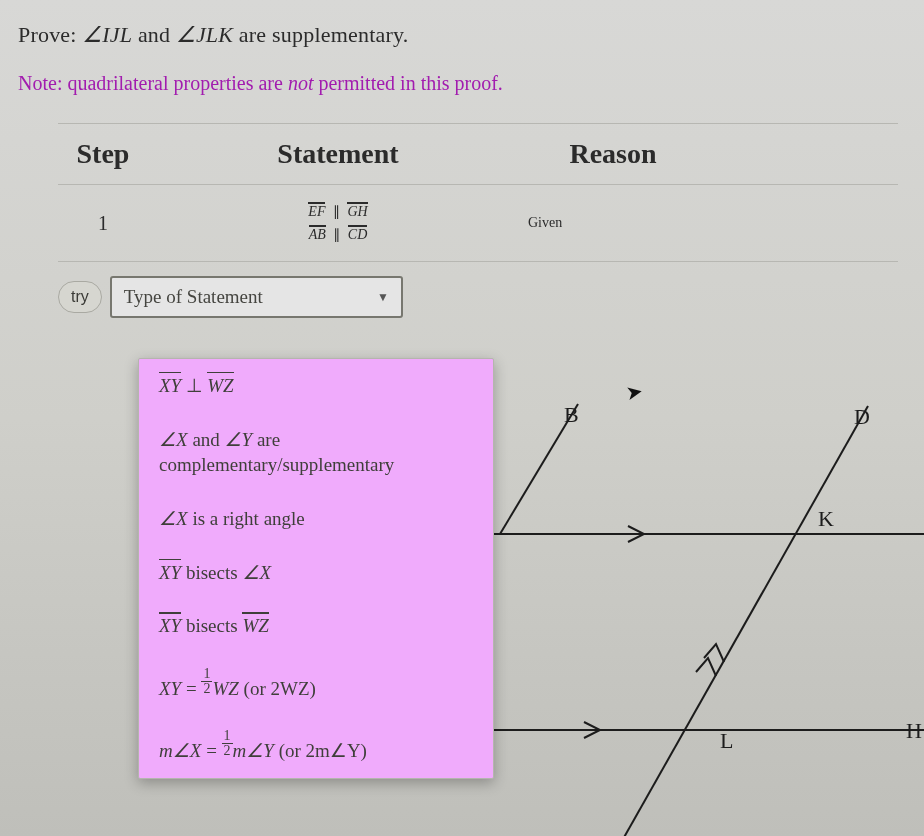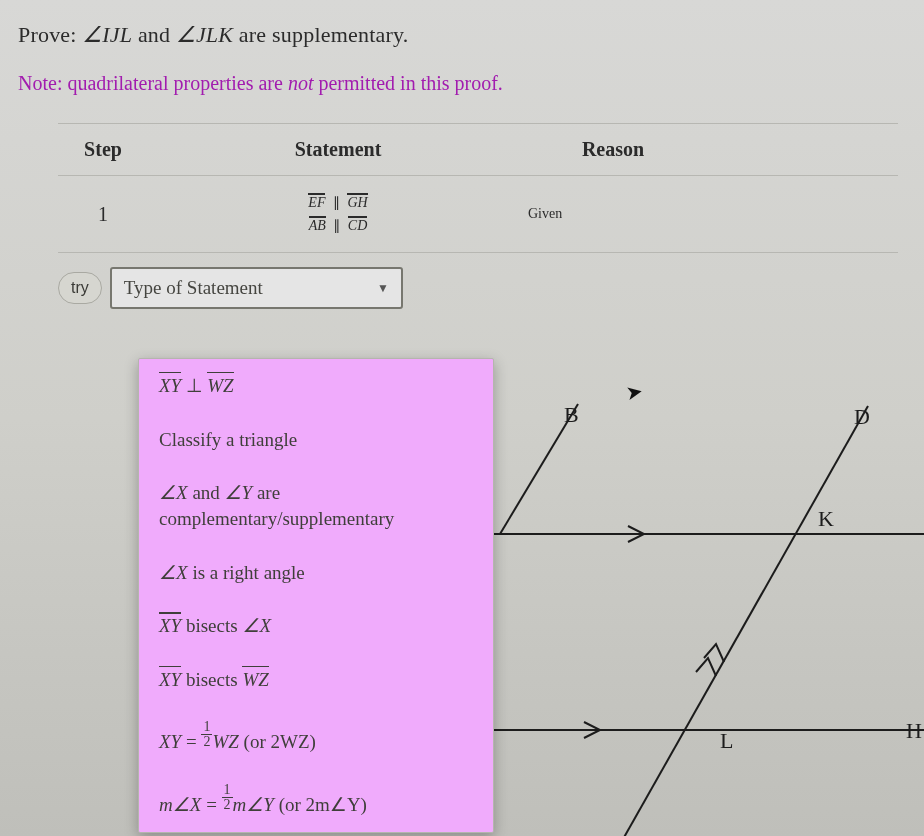--- a/index.html
+++ b/index.html
@@ -23,21 +23,21 @@
     margin-bottom: 28px;
     font-family: Georgia, serif;
   }
   .note .not { font-style: italic; }
   .proof-table {
     margin-left: 40px;
     width: 840px;
   }
   .row { display: flex; align-items: stretch; }
   .header-row { border-top: 1px solid #b7b7b2; border-bottom: 1px solid #b7b7b2; }
-  .header-row .cell { padding: 14px 0; font-weight: 700; font-size: 20px; }
+  .header-row .cell { padding: 14px 0; font-weight: 700; font-size: 28px; }
   .step-col { flex: 0 0 90px; text-align: center; }
   .stmt-col { flex: 0 0 380px; text-align: center; }
   .reason-col { flex: 0 0 170px; text-align: center; padding-left: 6px; }
   .step1-row { border-bottom: 1px solid #b7b7b2; }
   .step1-row .cell { padding: 18px 0; font-size: 20px; display:flex; align-items:center; justify-content:center; }
   .step1-row .reason-col { justify-content:flex-start; font-size:14px; }
   .stmt-lines { display:flex; flex-direction:column; gap:6px; font-size:14px; font-style: italic; white-space: nowrap; }
   .seg { position: relative; display:inline-block; font-style: italic; }
   .seg::before { content:""; position:absolute; left:0; right:0; top:-2px; height:1.5px; background:#2b2b2b; }
   .par { font-style: normal; padding: 0 4px; }
@@ -137,21 +137,20 @@
       <span>Type of Statement</span>
       <span class="chev">▼</span>
     </div>
   </div>
 </div>
 
 <div class="dropdown">
   <div class="opt">
     <span class="mini-seg">XY</span><span> ⊥ </span><span class="mini-seg">WZ</span>
   </div>
-  <div class="opt">Classify a triangle</div>
   <div class="opt">
     <span style="font-style:italic">∠X</span><span> and </span><span style="font-style:italic">∠Y</span><span> are complementary/supplementary</span>
   </div>
   <div class="opt">
     <span style="font-style:italic">∠X</span><span> is a right angle</span>
   </div>
   <div class="opt">
     <span class="mini-seg">XY</span><span> bisects </span><span style="font-style:italic">∠X</span>
   </div>
   <div class="opt">

